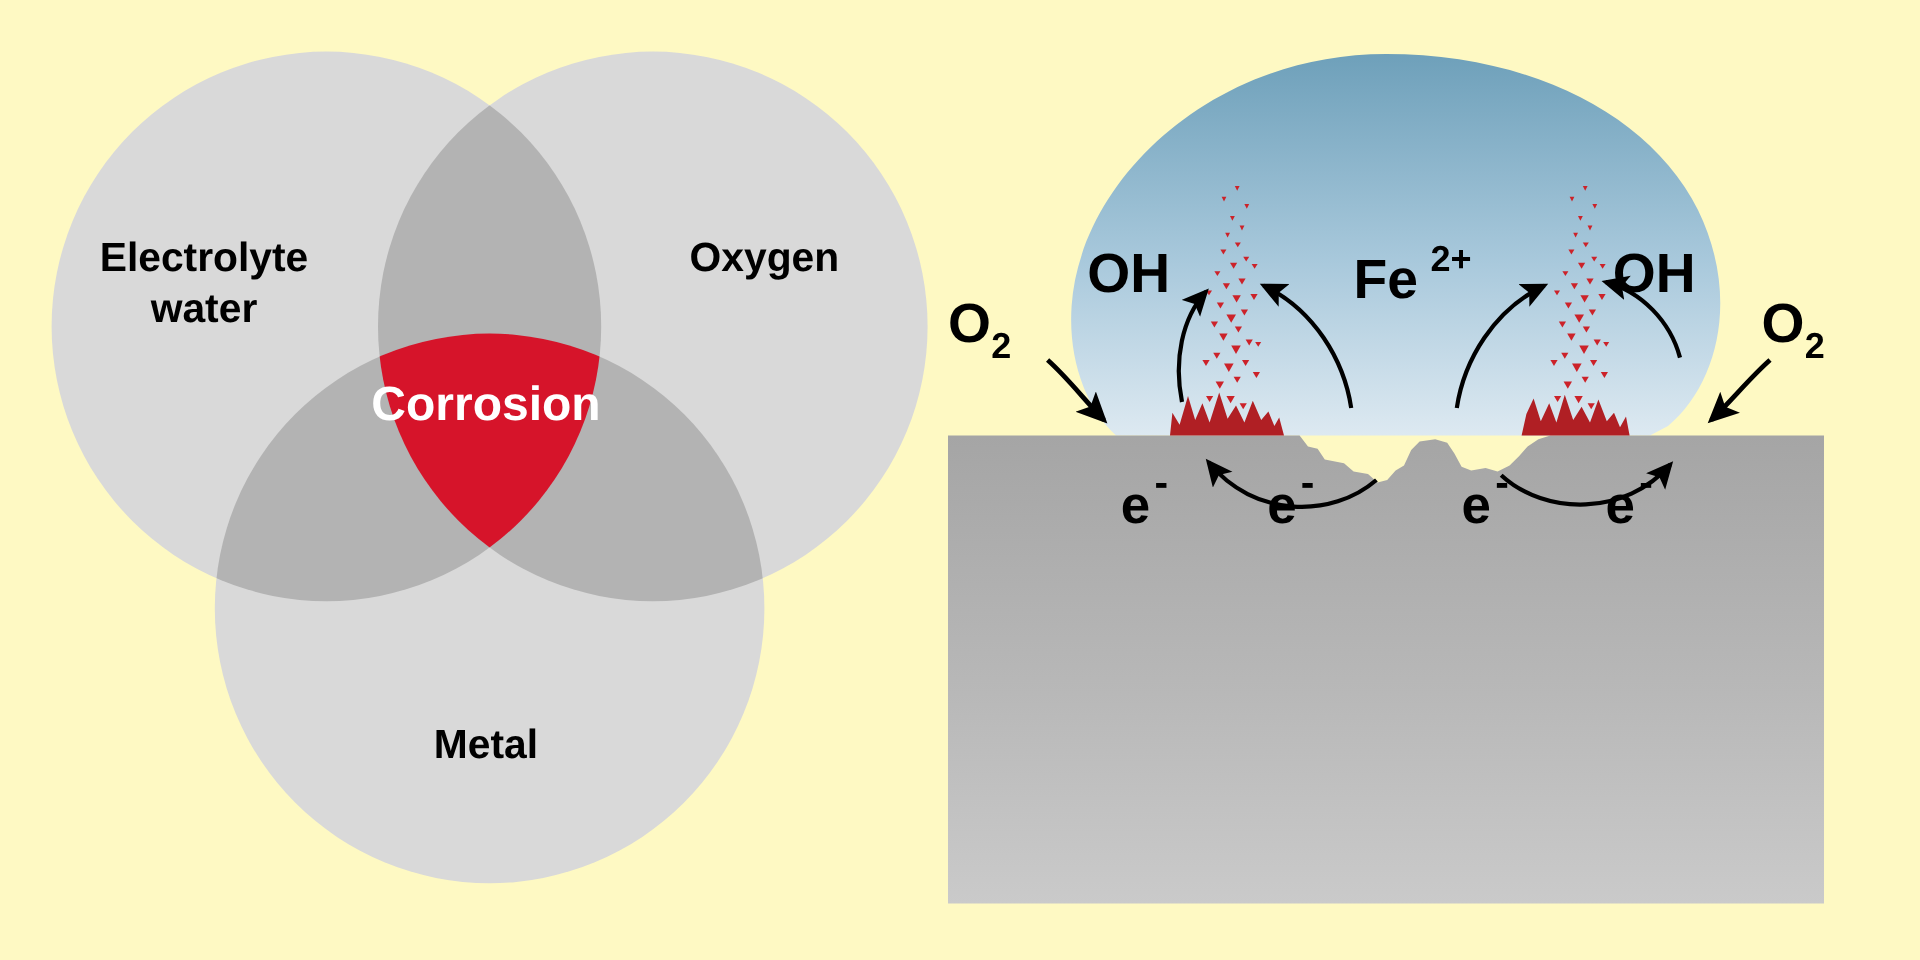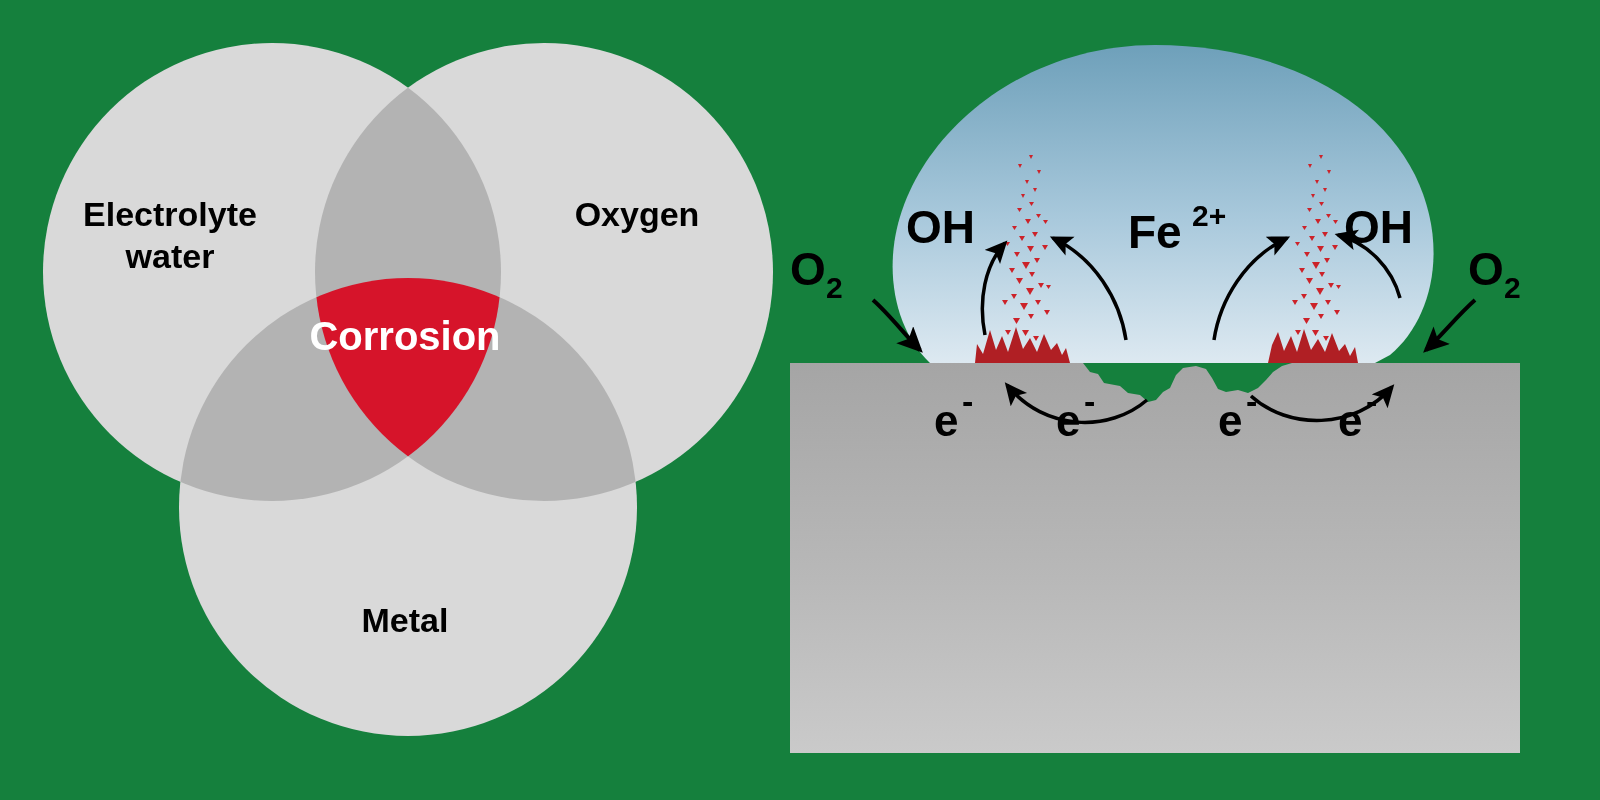--- a/index.html
+++ b/index.html
@@ -10,21 +10,21 @@
   body {
     width: 1600px;
     height: 800px;
     font-family: "Liberation Sans", sans-serif;
     overflow: hidden;
   }
   #figure {
     position: relative;
     width: 1600px;
     height: 800px;
-    background: #15803d;
+    background: #fef9c3;
   }
   .svg-layer {
     position: absolute;
     top: 0;
     left: 0;
     width: 1600px;
     height: 800px;
   }
   text {
     font-family: "Liberation Sans", sans-serif;

